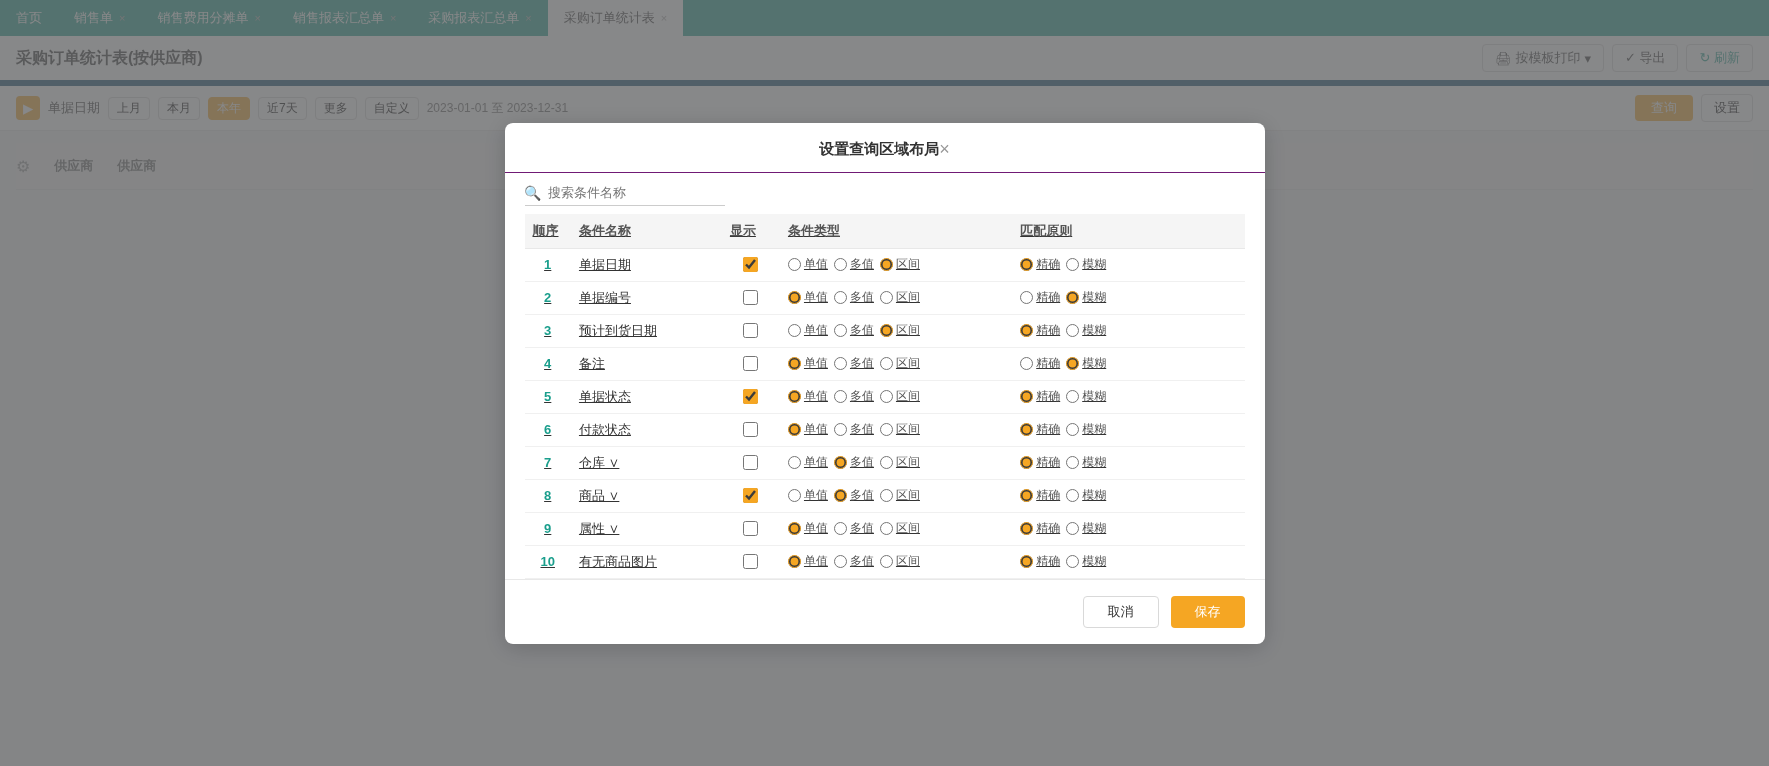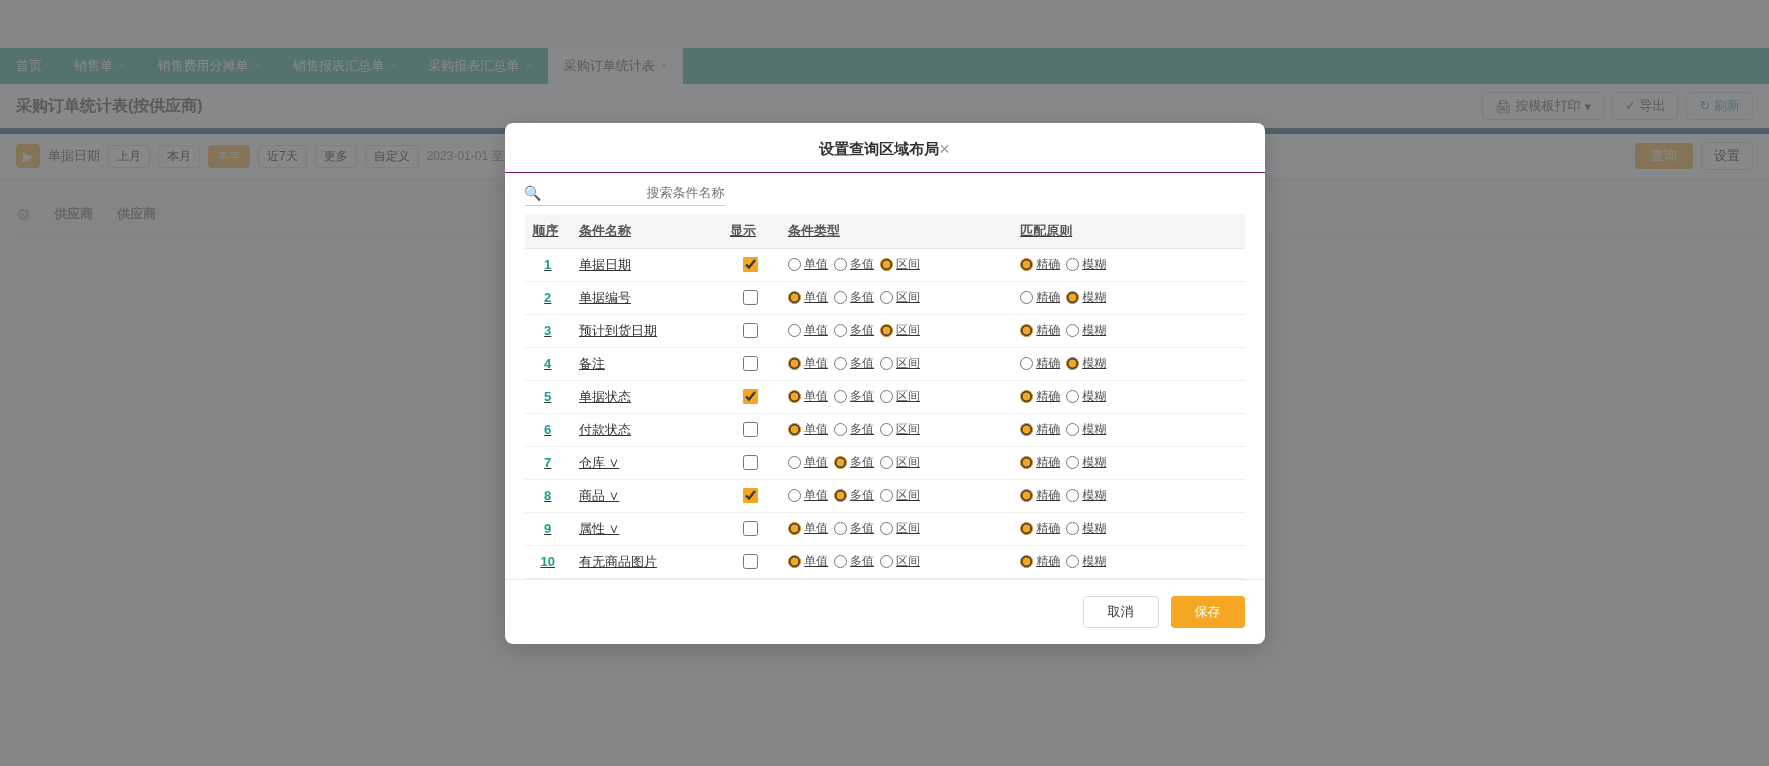--- a/index.html
+++ b/index.html
@@ -17,21 +17,20 @@
     .top-bar-left { color: #ccc; font-size: 13px; display: flex; align-items: center; gap: 8px; }
     .top-bar-right { display: flex; align-items: center; gap: 16px; color: #ccc; font-size: 13px; }
 
     
     .tab-bar {
       background: #1a9e8c;
       height: 36px;
       display: flex;
       align-items: center;
       padding: 0 0;
-      margin-top: 48px;
     }
     .tab-item {
       padding: 0 16px;
       height: 36px;
       display: flex;
       align-items: center;
       color: #fff;
       font-size: 13px;
       cursor: pointer;
       position: relative;
@@ -138,21 +137,20 @@
       padding-bottom: 4px;
       width: 200px;
     }
     .search-wrap input {
       border: none;
       outline: none;
       font-size: 13px;
       color: #404040;
       flex: 1;
       background: transparent;
-      text-align: right;
     }
     .search-icon { color: #999; font-size: 14px; margin-right: 6px; }
 
     
     .config-table {
       flex: 1;
       overflow-y: auto;
       padding: 0 20px;
     }
     .config-table table {

